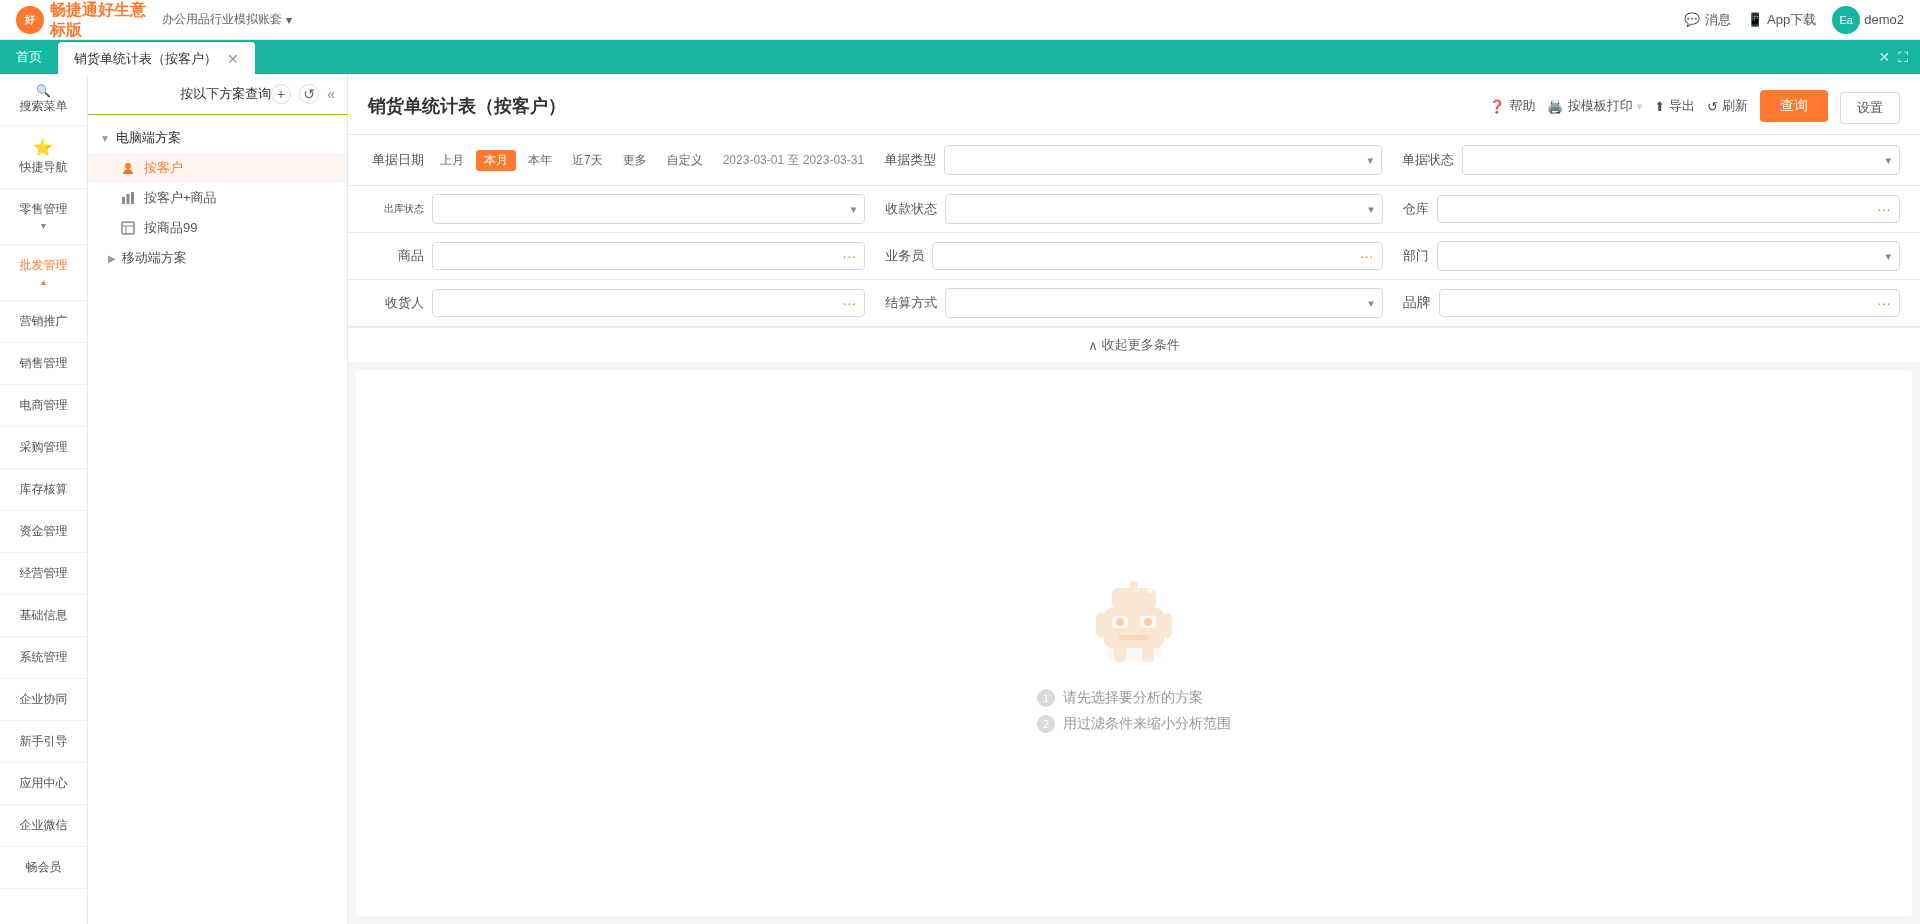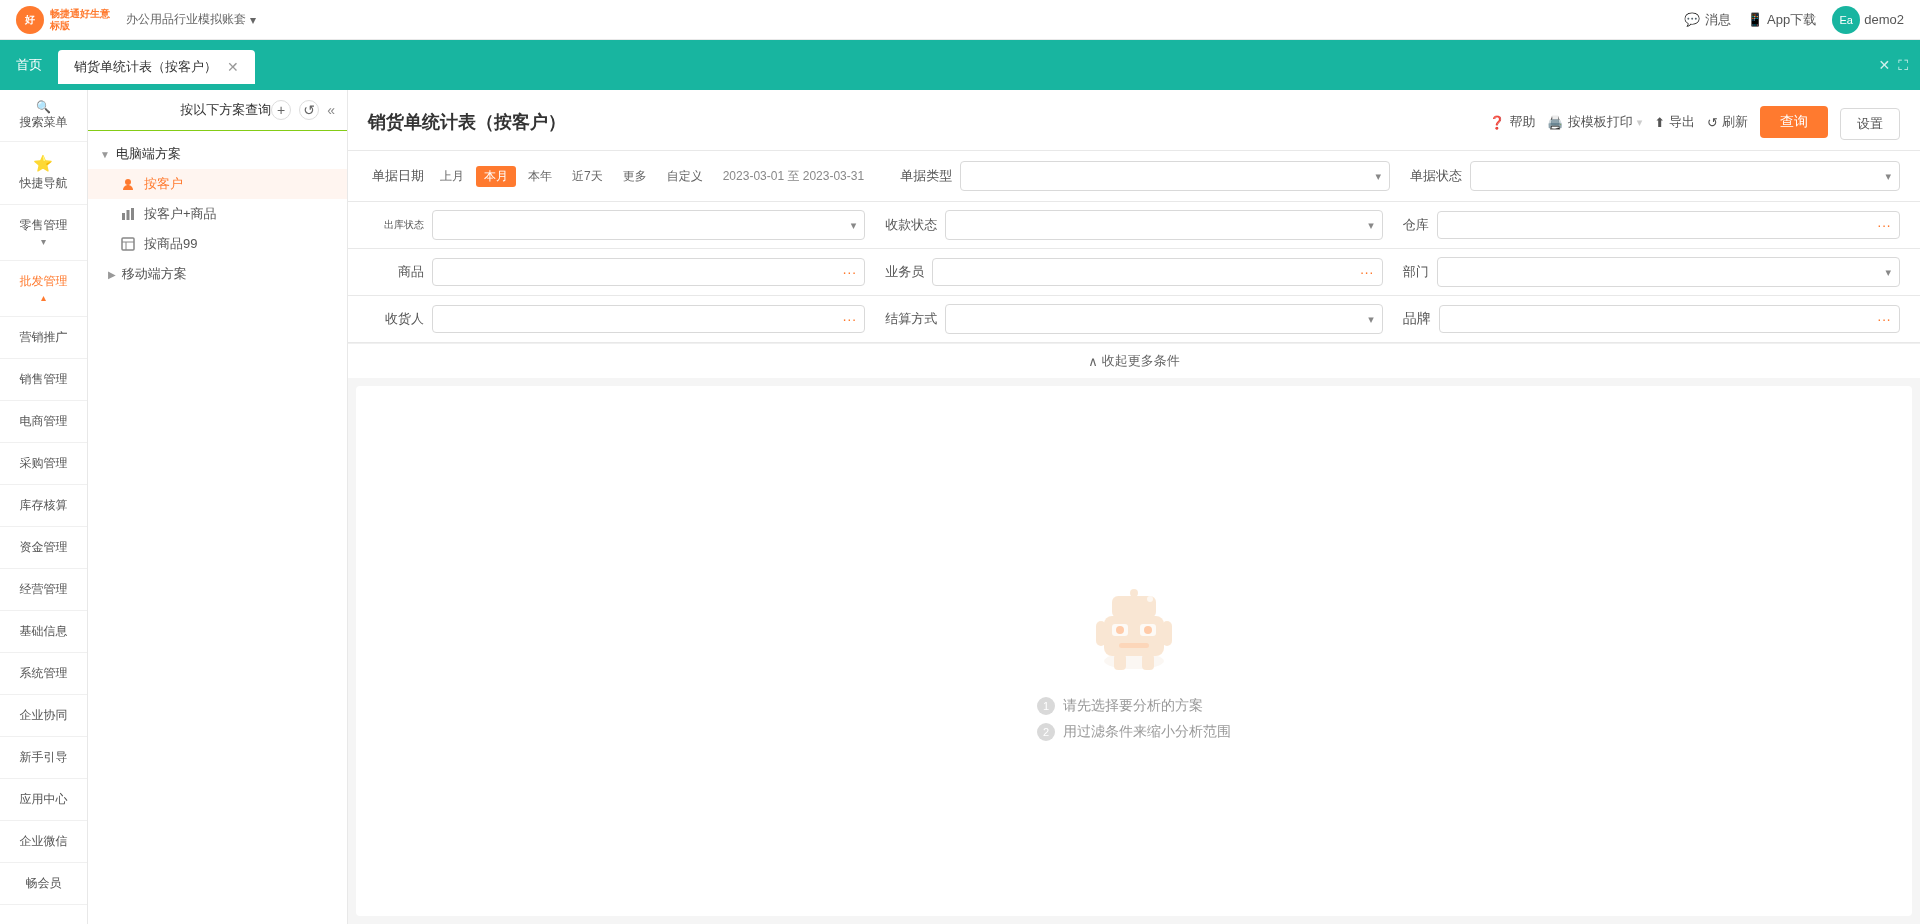--- a/index.html
+++ b/index.html
@@ -3,27 +3,27 @@
   <meta charset="utf-8">
   <style>
     * { box-sizing: border-box; margin: 0; padding: 0; }
     body { font-family: 'Microsoft YaHei', Arial, sans-serif; font-size: 13px; background: #f5f5f5; color: #333; display: flex; flex-direction: column; height: 100vh; overflow: hidden; }
 
     
     .top-header { background: #fff; height: 40px; display: flex; align-items: center; justify-content: space-between; padding: 0 16px; border-bottom: 1px solid #e8e8e8; }
     .top-header-left { display: flex; align-items: center; gap: 8px; }
     .logo-area { display: flex; align-items: center; gap: 6px; }
     .logo-icon { width: 28px; height: 28px; background: #ff7a2f; border-radius: 50%; display: flex; align-items: center; justify-content: center; color: white; font-size: 10px; font-weight: bold; }
-    .logo-text { font-size: 10px; color: #ff7a2f; font-weight: bold; line-height: 1.2; }
+    .logo-text { font-size: 16px; color: #ff7a2f; font-weight: bold; line-height: 1.2; }
     .industry-selector { display: flex; align-items: center; gap: 4px; font-size: 12px; color: #666; margin-left: 8px; cursor: pointer; }
     .top-header-right { display: flex; align-items: center; gap: 16px; }
     .header-action { display: flex; align-items: center; gap: 4px; font-size: 13px; color: #555; cursor: pointer; }
 
     
-    .tab-bar { background: #18b5a0; height: 50px; display: flex; align-items: center; padding: 0 0 0 0; }
+    .tab-bar { background: #18b5a0; height: 34px; display: flex; align-items: center; padding: 0 0 0 0; }
     .tab-item { height: 38px; display: flex; align-items: center; padding: 0 16px; font-size: 13px; color: rgba(255,255,255,0.85); cursor: pointer; position: relative; gap: 6px; }
     .tab-item.home { background: transparent; color: white; }
     .tab-item.active { background: #fff; color: #333; border-radius: 4px 4px 0 0; margin-top: 4px; height: 34px; }
     .tab-close { font-size: 14px; color: #999; cursor: pointer; margin-left: 4px; }
     .tab-maximize { margin-left: auto; margin-right: 12px; color: rgba(255,255,255,0.8); cursor: pointer; font-size: 14px; display: flex; gap: 8px; }
 
     
     .main-layout { display: flex; flex: 1; overflow: hidden; }
 
     
@@ -286,21 +286,21 @@
               <span class="date-tab" style="padding:2px 8px;font-size:12px;color:#666;cursor:pointer;border-radius:3px;">上月</span>
               <span class="date-tab active" style="padding:2px 8px;font-size:12px;background:#ff7a2f;color:#fff;border-radius:3px;cursor:pointer;">本月</span>
               <span class="date-tab" style="padding:2px 8px;font-size:12px;color:#666;cursor:pointer;border-radius:3px;">本年</span>
               <span class="date-tab" style="padding:2px 8px;font-size:12px;color:#666;cursor:pointer;border-radius:3px;">近7天</span>
               <span class="date-tab" style="padding:2px 8px;font-size:12px;color:#666;cursor:pointer;border-radius:3px;">更多</span>
               <span class="date-tab" style="padding:2px 8px;font-size:12px;color:#666;cursor:pointer;border-radius:3px;">自定义</span>
             </div>
             <span style="font-size:12px;color:#888;margin-left:4px;">2023-03-01 至 2023-03-31</span>
           </div>
 
-          <div style="display:flex;align-items:center;gap:8px;flex:1;margin-left:16px;">
+          <div style="display:flex;align-items:center;gap:8px;flex:1;">
             <span style="font-size:13px;color:#555;white-space:nowrap;">单据类型</span>
             <div class="select-box" style="flex:1;min-width:200px;">
               <span class="select-box-placeholder"></span>
               <span class="select-box-chevron">▾</span>
             </div>
           </div>
 
           <div style="display:flex;align-items:center;gap:8px;flex:1;">
             <span style="font-size:13px;color:#555;white-space:nowrap;">单据状态</span>
             <div class="select-box" style="flex:1;min-width:200px;">

